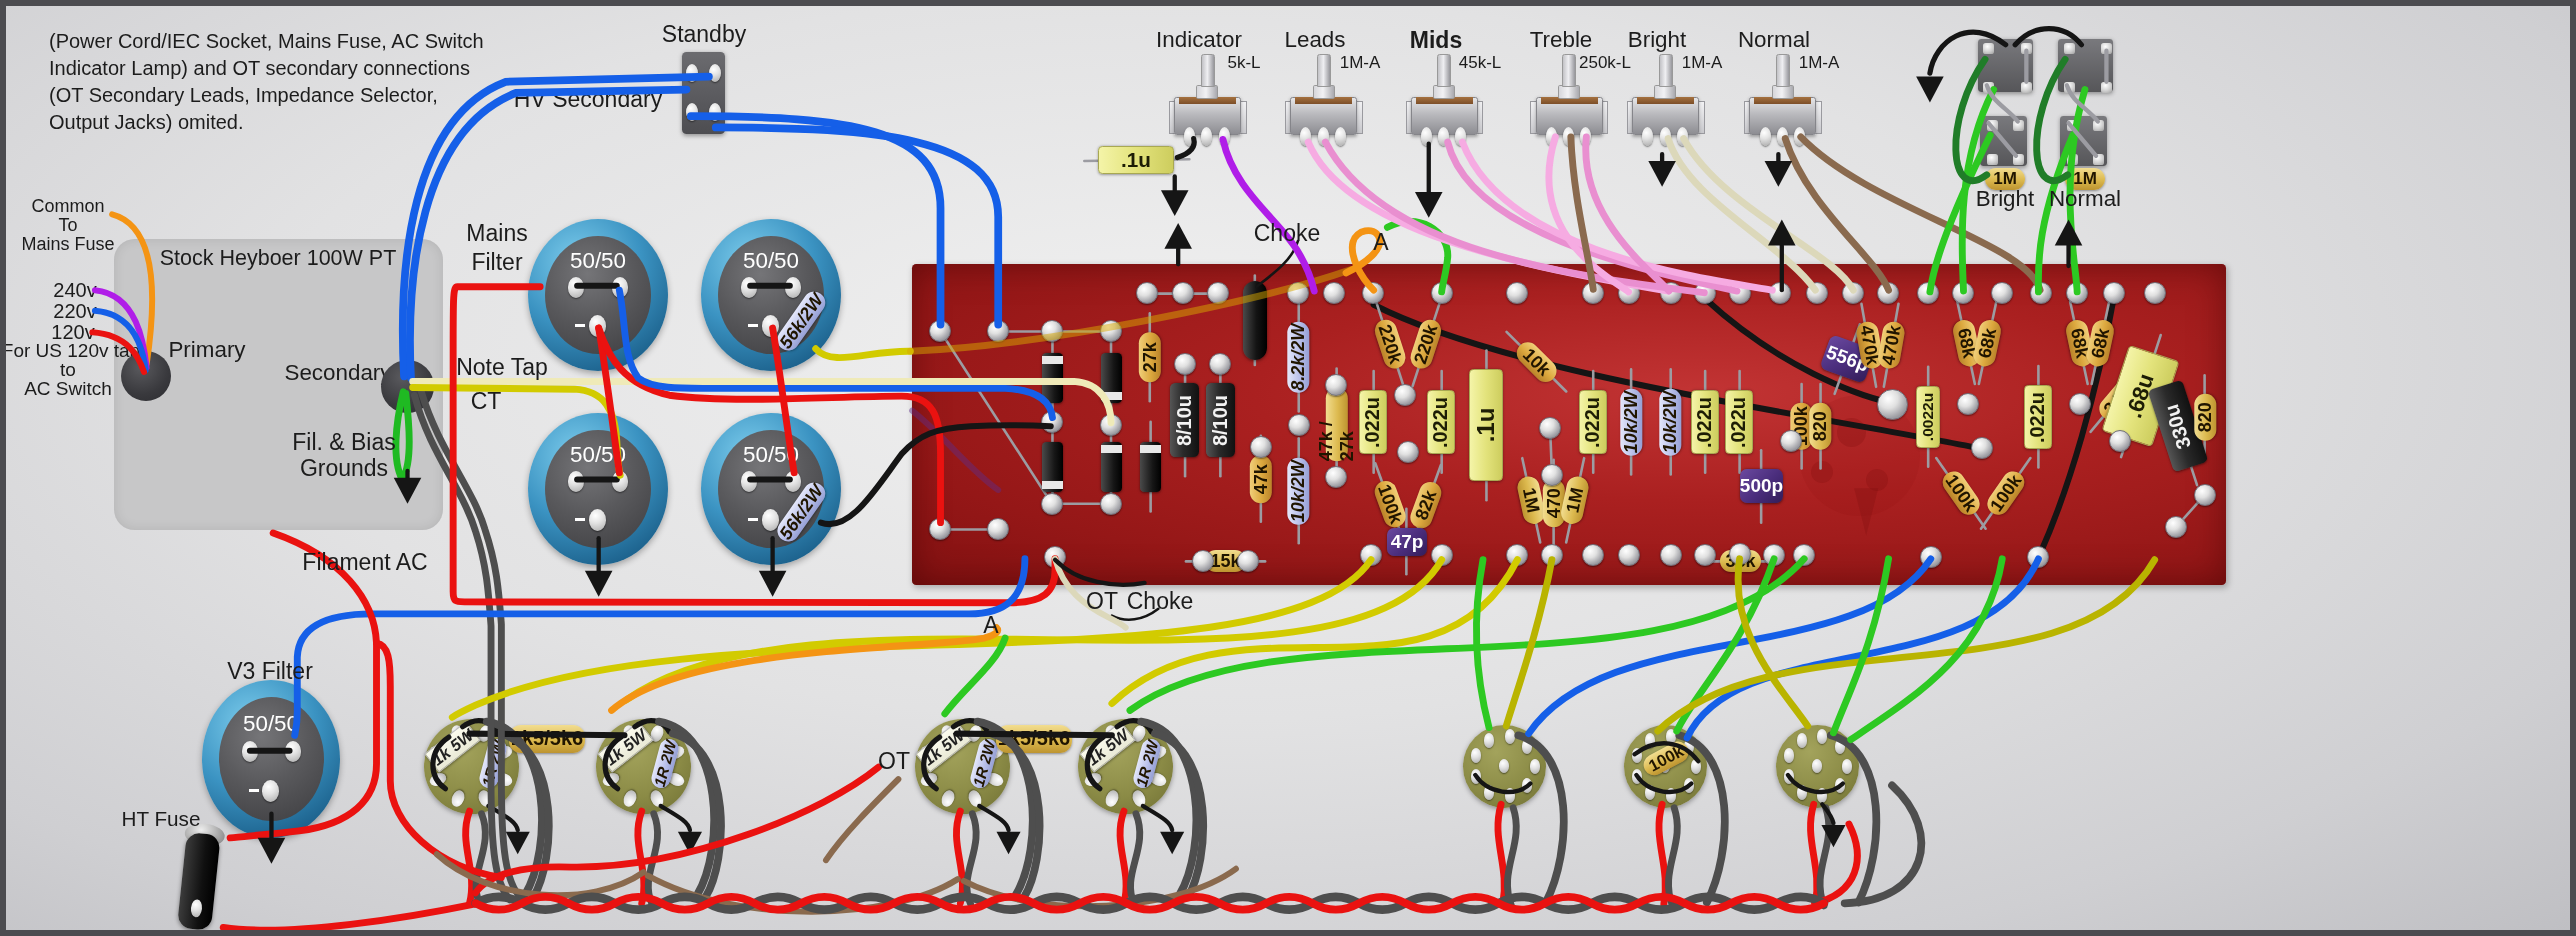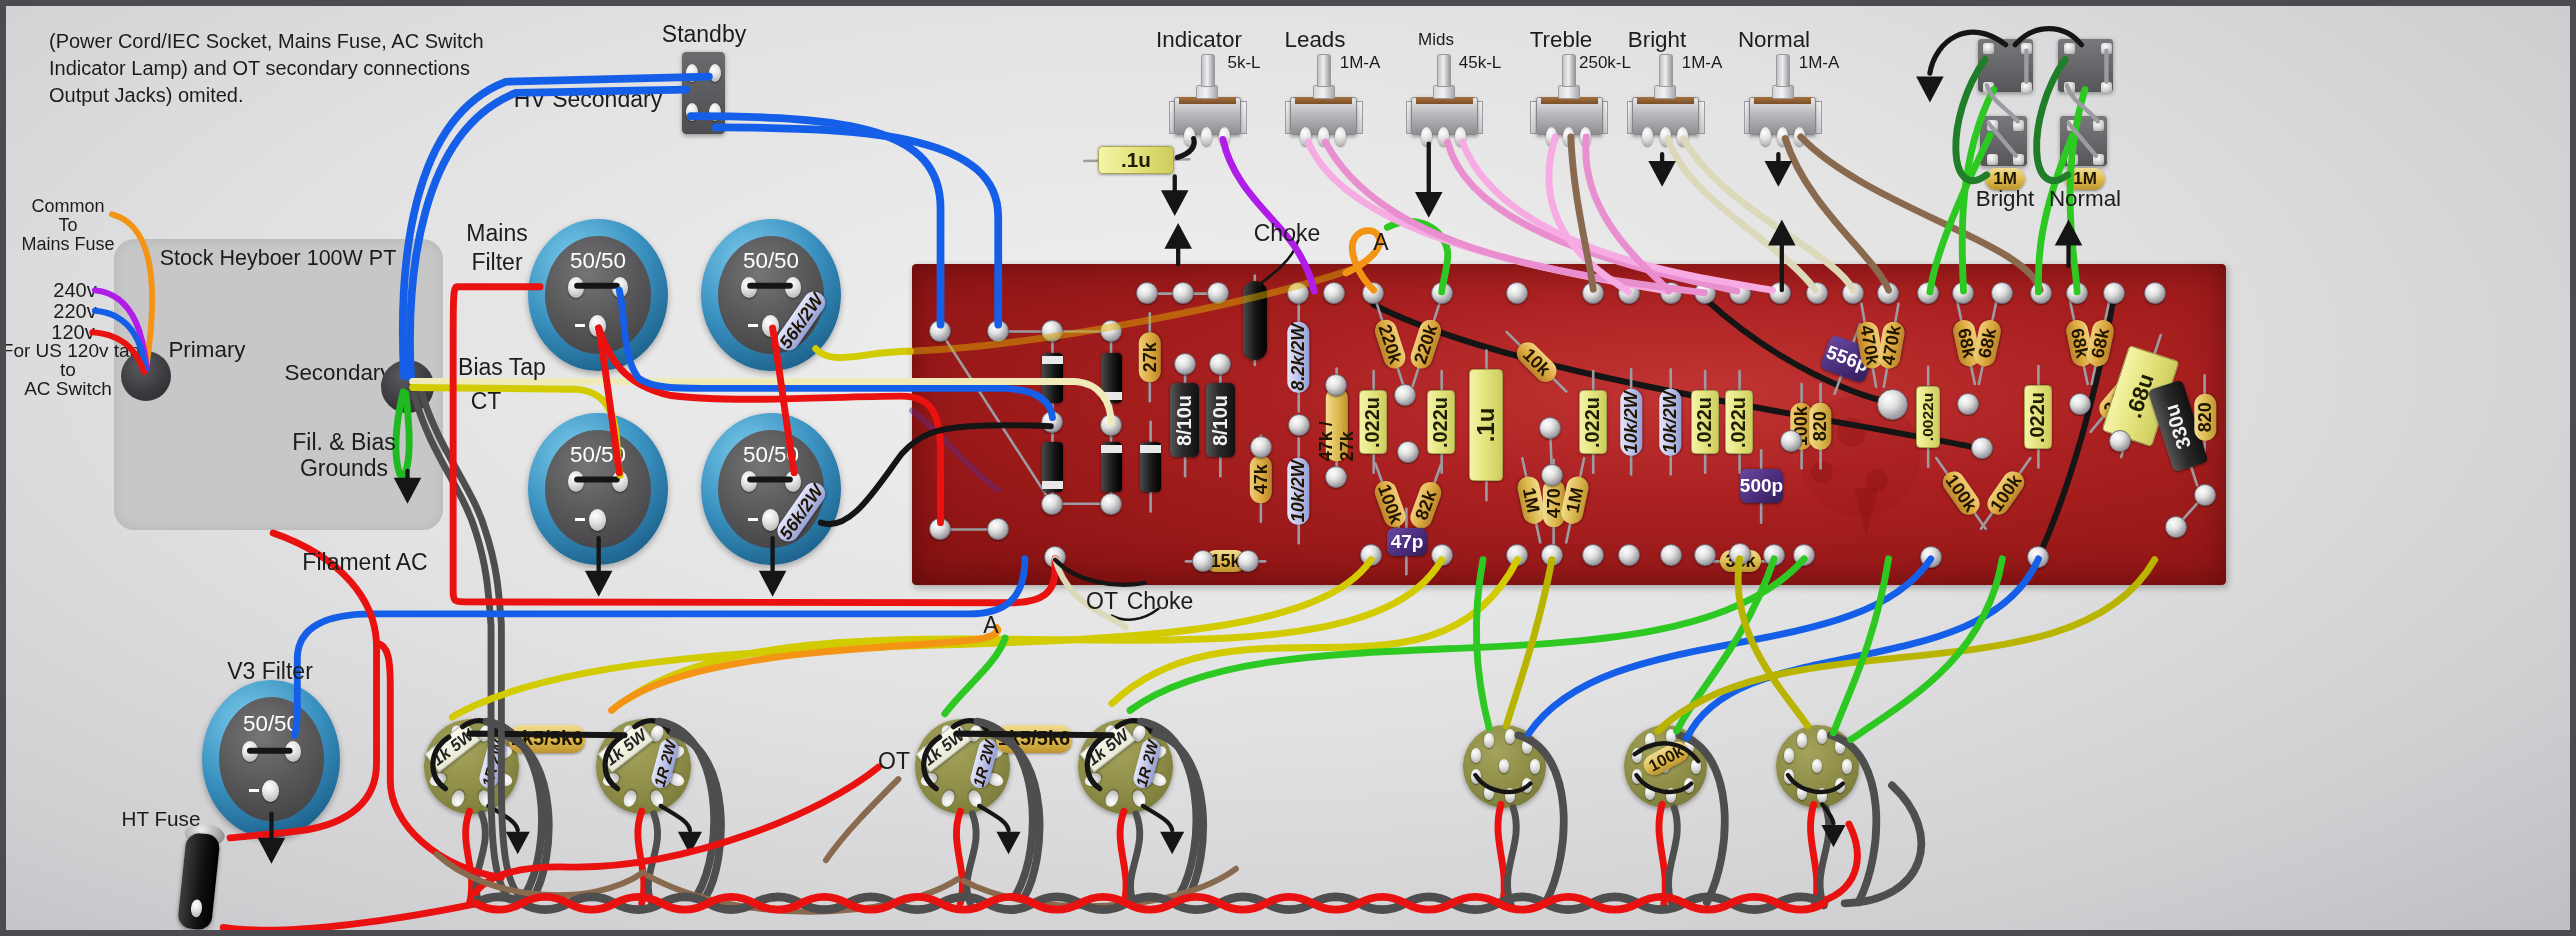--- a/index.html
+++ b/index.html
@@ -69,20 +69,21 @@
 <body>
 
 <div id="canvas">
 
   <div id="ptbox" style="left:108px;top:233px;width:329px;height:291px;"></div>
   <div id="board" style="left: 906px; top: 258px; width: 1314px; height: 321px;"></div>
 
   <div class="abs" style="left:43px;top:22.4px;font-size:20px;line-height:27px;">
     <div>(Power Cord/IEC Socket, Mains Fuse, AC Switch</div>
     <div>Indicator Lamp) and OT secondary connections</div>
+    <div>(OT Secondary Leads, Impedance Selector,</div>
     <div>Output Jacks) omited.</div>
   </div>
 
   <div class="lbl" style="left:272px;top:252px;font-size:21.5px;">Stock Heyboer 100W PT</div>
   <div class="lbl" style="left:201px;top:344px;font-size:22.4px;">Primary</div>
   <div class="lbl" style="left:332px;top:367px;font-size:22.4px;">Secondary</div>
   <div class="lbl" style="left:62px;top:200px;font-size:18px;">Common</div>
   <div class="lbl" style="left:62px;top:219px;font-size:18px;">To</div>
   <div class="lbl" style="left:62px;top:238px;font-size:18px;">Mains Fuse</div>
   <div class="lbl" style="left:69px;top:284px;font-size:20px;">240v</div>
@@ -691,38 +692,38 @@
       <path d="M2062,330 L2062,278" stroke="#151515" stroke-width="5" fill="none" stroke-linecap="round"></path>
       <polygon points="2046,278 2078,278 2062,248" fill="#151515"></polygon>
       <polygon points="2218,82 2250,82 2234,112" fill="#151515"></polygon>
       <path d="M2395,302 L2395,278" stroke="#151515" stroke-width="5" fill="none" stroke-linecap="round"></path>
       <polygon points="2379,278 2411,278 2395,248" fill="#151515"></polygon>
       <polygon points="2146,560 2174,560 2160,615" fill="rgba(120,10,10,.25)"></polygon>
     </svg>
   <div id="labels" class="abs" style="left:0;top:0;width:100%;height:100%;">
       <div class="lbl" style="left: 491px; top: 227px; font-size: 23px;">Mains</div>
       <div class="lbl" style="left: 491px; top: 256px; font-size: 23px;">Filter</div>
-      <div class="lbl" style="left: 496px; top: 361px; font-size: 23px;">Bias Tap</div>
+      <div class="lbl" style="left: 496px; top: 361px; font-size: 23px;">Note Tap</div>
       <div class="lbl" style="left: 480px; top: 395px; font-size: 23px;">CT</div>
       <div class="lbl" style="left: 338px; top: 436px; font-size: 23px;">Fil. &amp; Bias</div>
       <div class="lbl" style="left: 338px; top: 462px; font-size: 23px;">Grounds</div>
       <div class="lbl" style="left: 359px; top: 556px; font-size: 23px;">Filament AC</div>
       <div class="lbl" style="left: 264px; top: 665px; font-size: 23px;">V3 Filter</div>
       <div class="lbl" style="left: 155px; top: 813px; font-size: 20.7px;">HT Fuse</div>
       <div class="lbl" style="left: 1281px; top: 227px; font-size: 23px;">Choke</div>
       <div class="lbl" style="left: 1375px; top: 236px; font-size: 23px;">A</div>
       <div class="lbl" style="left: 1096px; top: 595px; font-size: 23px;">OT</div>
       <div class="lbl" style="left: 1154px; top: 595px; font-size: 23px;">Choke</div>
       <div class="lbl" style="left: 985px; top: 619px; font-size: 23px;">A</div>
       <div class="lbl" style="left: 888px; top: 755px; font-size: 23px;">OT</div>
       <div class="lbl" style="left: 1193px; top: 34px; font-size: 22.4px;">Indicator</div>
       <div class="lbl" style="left: 1238px; top: 57px; font-size: 17px;">5k-L</div>
       <div class="lbl" style="left: 1309px; top: 34px; font-size: 22.4px;">Leads</div>
       <div class="lbl" style="left: 1354px; top: 57px; font-size: 17px;">1M-A</div>
-      <div class="lbl" style="left: 1430px; top: 34px; font-size: 17px;">Mids</div>
+      <div class="lbl" style="left: 1430px; top: 34px; font-size: 23px; font-weight: bold;">Mids</div>
       <div class="lbl" style="left: 1474px; top: 57px; font-size: 17px;">45k-L</div>
       <div class="lbl" style="left: 1555px; top: 34px; font-size: 22.4px;">Treble</div>
       <div class="lbl" style="left: 1599px; top: 57px; font-size: 17px;">250k-L</div>
       <div class="lbl" style="left: 1651px; top: 34px; font-size: 22.4px;">Bright</div>
       <div class="lbl" style="left: 1696px; top: 57px; font-size: 17px;">1M-A</div>
       <div class="lbl" style="left: 1768px; top: 34px; font-size: 22.4px;">Normal</div>
       <div class="lbl" style="left: 1813px; top: 57px; font-size: 17px;">1M-A</div>
       <div class="lbl" style="left: 1999px; top: 193px; font-size: 22.4px;">Bright</div>
       <div class="lbl" style="left: 2079px; top: 193px; font-size: 22.4px;">Normal</div>
     </div>

